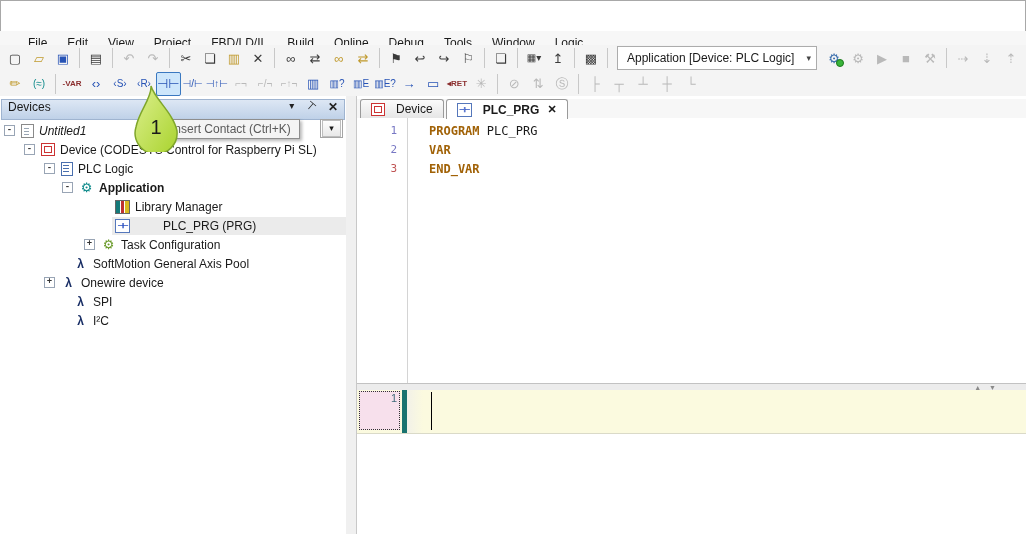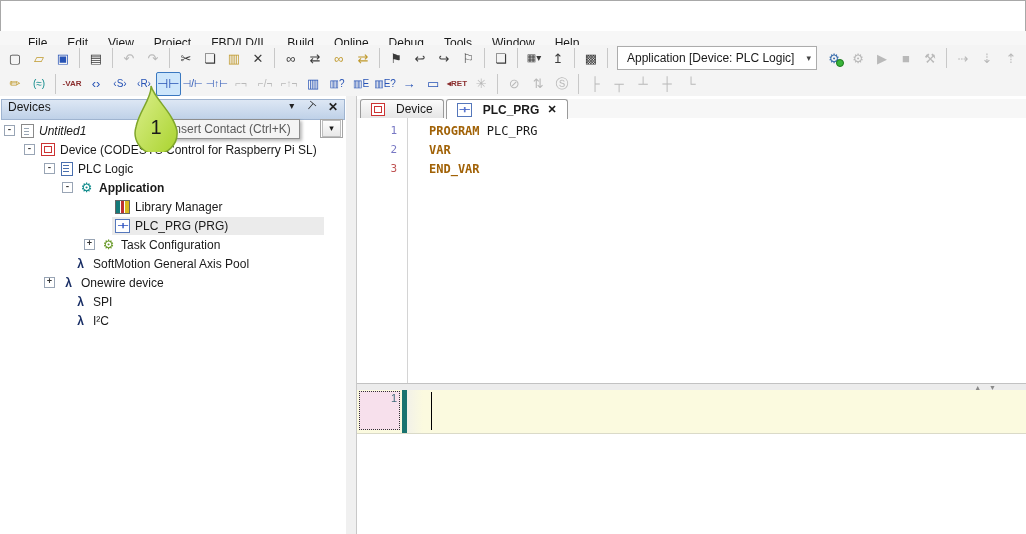--- a/index.html
+++ b/index.html
@@ -37,21 +37,21 @@
   #devheader{position:absolute;left:1px;right:1px;top:3px;height:19px;background:linear-gradient(#dde7f4,#bfd1e8);
     border:1px solid #9fb4d0;display:flex;align-items:flex-start;font-size:12px;padding:0 6px;}
   #devheader .sp{flex:1;}
   .hbtn{font-size:10px;color:#222;margin-left:12px;cursor:default;}
   .pin{display:inline-block;transform:rotate(40deg);font-size:11px;}
   #devtree{position:absolute;left:0;top:25px;right:0;bottom:0;overflow:hidden;}
   .trow{display:flex;align-items:center;height:19px;font-size:12px;white-space:nowrap;cursor:default;}
   .texp{width:11px;height:11px;box-sizing:border-box;border:1px solid #99a5b5;background:#fff;font:bold 9px/9px "Liberation Mono",monospace;color:#333;text-align:center;margin-right:3px;flex:none;}
   .texp.none{visibility:hidden;}
   .twrap{display:inline-flex;align-items:center;height:18px;padding:0 3px;}
-  .twrap.sel{background:#ebebeb;padding-right:96px;}
+  .twrap.sel{background:#ebebeb;padding-right:96px;gap:28px;}
   .tlabel.b{font-weight:bold;}
   .tlabel.i{font-style:italic;}
   
   .ti{display:inline-block;width:15px;height:13px;margin-right:5px;position:relative;flex:none;text-align:center;}
   .ti-project{width:11px;height:12px;border:1px solid #8a8a8a;background:#fff;}
   .ti-project::after{content:"";position:absolute;left:2px;top:3px;width:5px;height:1px;background:#9aa6b4;box-shadow:0 3px 0 #9aa6b4,0 6px 0 #9aa6b4;}
   .ti-device{width:12px;height:11px;border:1px solid #cc3333;background:#fff;}
   .ti-device::after{content:"";position:absolute;inset:2px;border:1px solid #cc3333;}
   .ti-plclogic{width:10px;height:12px;border:1px solid #4a6fae;background:#fff;}
   .ti-plclogic::after{content:"";position:absolute;left:1px;top:2px;width:6px;height:1px;background:#4a6fae;box-shadow:0 3px 0 #4a6fae,0 6px 0 #4a6fae;}
@@ -109,21 +109,21 @@
       <div class="menu-item">File</div>
       <div class="menu-item">Edit</div>
       <div class="menu-item">View</div>
       <div class="menu-item">Project</div>
       <div class="menu-item">FBD/LD/IL</div>
       <div class="menu-item">Build</div>
       <div class="menu-item">Online</div>
       <div class="menu-item">Debug</div>
       <div class="menu-item">Tools</div>
       <div class="menu-item">Window</div>
-      <div class="menu-item">Help</div>
+      <div class="menu-item">Logic</div>
     </div>
 
   <div id="tb1" class="toolbar">
       <span class="tbtn std">
       <span class="g">▢</span>
       </span>
       <span class="tbtn gold">
       <span class="g">▱</span>
       </span>
       <span class="tbtn blue">

